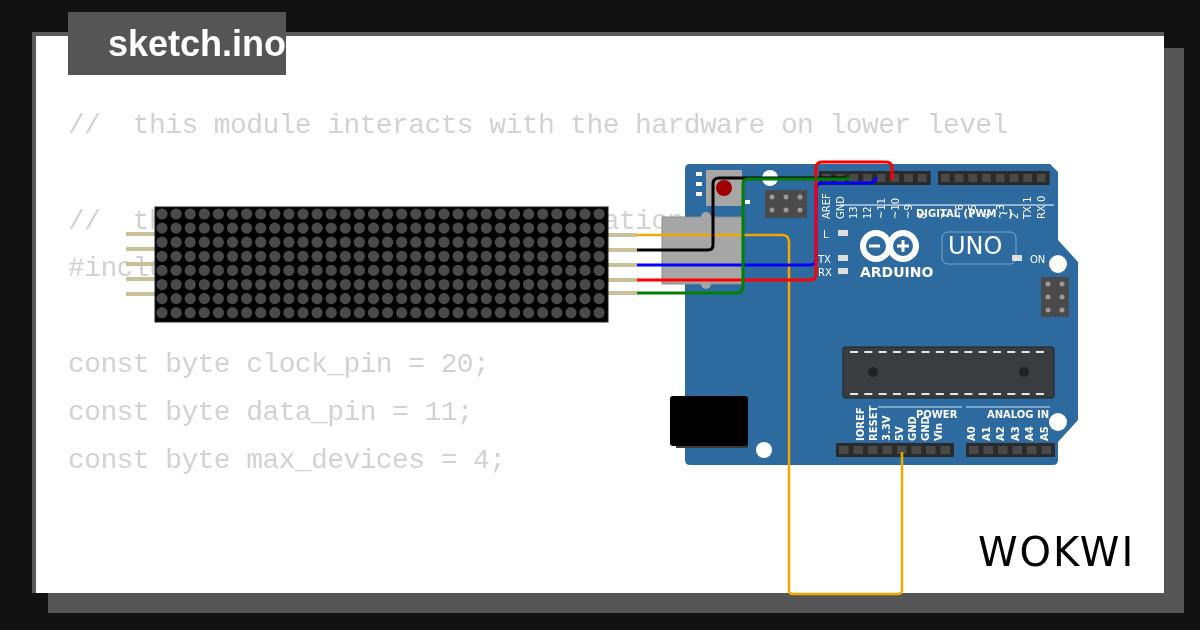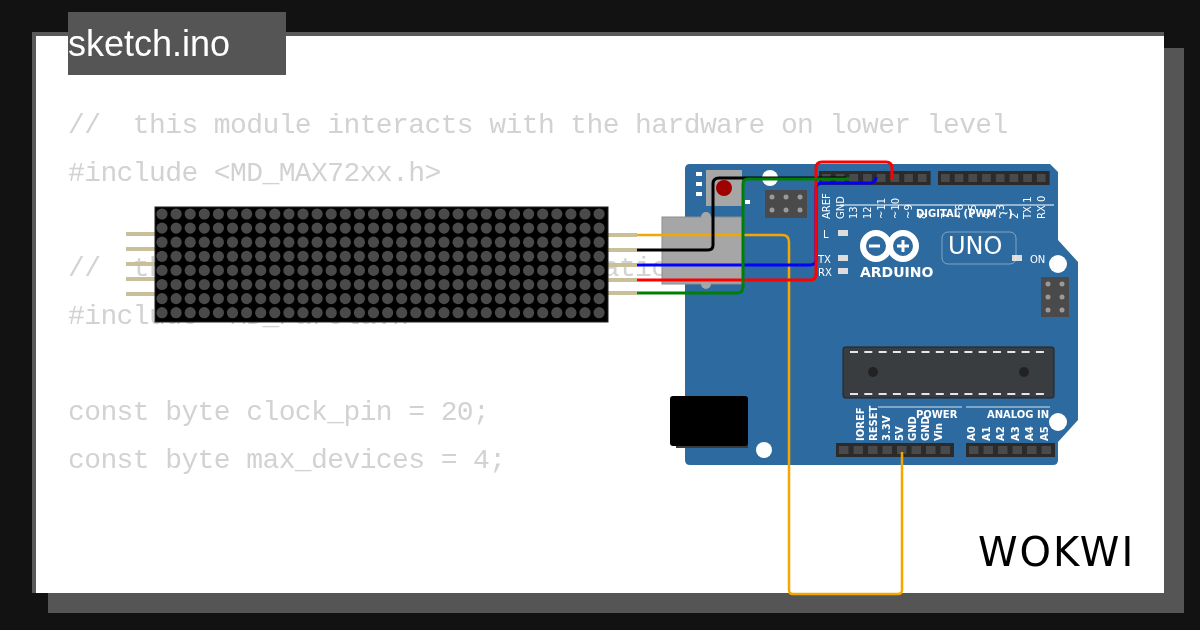--- a/index.html
+++ b/index.html
@@ -1,37 +1,37 @@
 <!DOCTYPE html>
 <html><head>
   <meta charset="utf-8">
   <style>
     html, body { margin: 0; padding: 0; }
     body { width: 1200px; height: 630px; background: #121212; position: relative; overflow: hidden; font-family: "DejaVu Sans", sans-serif; }
     .shadow { position: absolute; left: 48px; top: 48px; width: 1136px; height: 565px; background: #555555; }
     .card { position: absolute; left: 32px; top: 32px; width: 1132px; height: 561px; background: #ffffff; border-top: 4px solid #5a5a5a; border-left: 4px solid #5a5a5a; box-sizing: border-box; overflow: hidden; }
-    .tab { position: absolute; left: 68px; top: 12px; width: 218px; height: 63px; background: #555555; color: #ffffff; font-family: "Liberation Sans", sans-serif; font-size: 36px; line-height: 63px; text-align: left; z-index: 5; }
+    .tab { position: absolute; left: 68px; top: 12px; width: 218px; height: 63px; background: #555555; color: #ffffff; font-family: "Liberation Sans", sans-serif; font-size: 36px; line-height: 63px; text-align: right; z-index: 5; font-weight: bold; }
     .code { position: absolute; left: 32px; top: 66px; margin: 0; padding: 0; list-style: none; }
     .code li { font-family: Liberation Mono, monospace; font-size: 28px; line-height: 47.8px; height: 47.8px; color: #d2d2d2; white-space: pre; letter-spacing: -0.6px; }
     .diagram { position: absolute; left: 0; top: 0; width: 1200px; height: 630px; z-index: 3; }
     .logo { position: absolute; left: 978px; top: 526px; z-index: 4; font-family: "DejaVu Sans", sans-serif; font-size: 42px; color: #d946ef; letter-spacing: 2px; }
   </style>
 </head>
 <body>
 
 <div class="shadow"></div>
 <div class="card">
   <ul class="code" id="code">
       <li>//  this module interacts with the hardware on lower level</li>
-      <li>#include &lt;MD_MAX72xx.h&gt;</li>
       <li></li>
       <li>//  this module handles text animations and effects</li>
       <li>#include &lt;MD_Parola.h&gt;</li>
       <li></li>
       <li>const byte clock_pin = 20;</li>
+      <li>const byte data_pin = 11;</li>
       <li>const byte max_devices = 4;</li>
     </ul>
 </div>
 <div class="tab">sketch.ino</div>
 
 <svg class="diagram" viewBox="0 0 1200 630" xmlns="http://www.w3.org/2000/svg">
 
   <g fill="#c9c09a">
     <rect x="126" y="232" width="30" height="4"></rect>
     <rect x="126" y="247" width="30" height="4"></rect>

